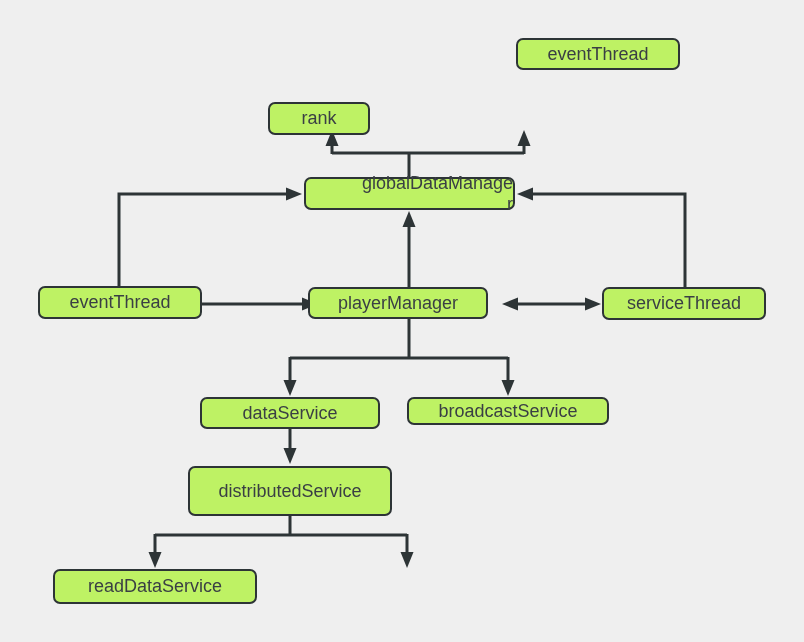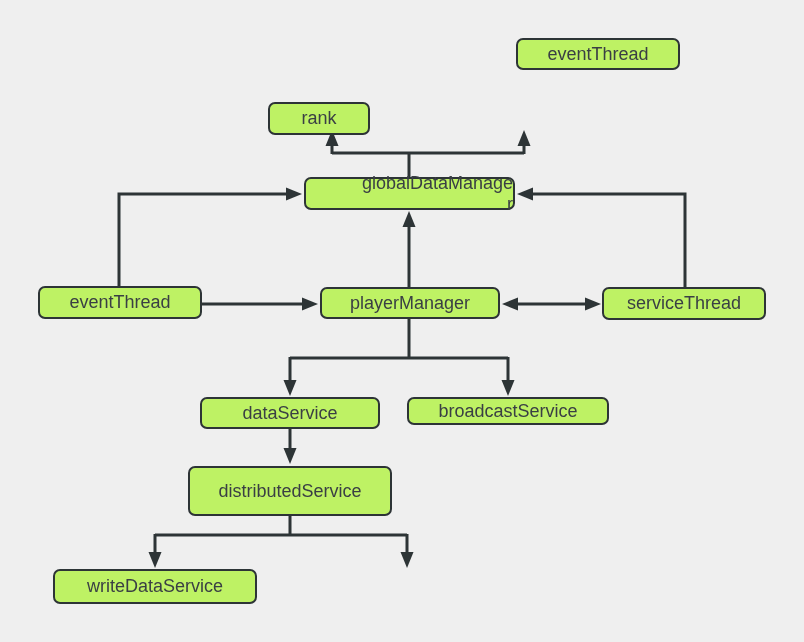--- a/index.html
+++ b/index.html
@@ -134,38 +134,38 @@
     <div class="wrap-block">
       <span>globalDataManage</span>
       <span>r</span>
     </div>
   </div>
 
   <div class="node" style="left:38px; top:286px; width:164px; height:33px">
     <span>eventThread</span>
   </div>
 
-  <div class="node" style="left:320px; top:287px; width:180px; height:32px">
+  <div class="node" style="left:308px; top:287px; width:180px; height:32px">
     <span>playerManager</span>
   </div>
 
   <div class="node" style="left:200px; top:397px; width:180px; height:32px">
     <span>dataService</span>
   </div>
 
   <div class="node" style="left:602px; top:287px; width:164px; height:33px">
     <span>serviceThread</span>
   </div>
 
   <div class="node" style="left:407px; top:397px; width:202px; height:28px">
     <span>broadcastService</span>
   </div>
 
   <div class="node" style="left:188px; top:466px; width:204px; height:50px">
     <span>distributedService</span>
   </div>
 
   <div class="node" style="left:53px; top:569px; width:204px; height:35px">
-    <span>writeDataService</span>
+    <span>readDataService</span>
   </div>
 
 
 </div>
 
 </body></html>

